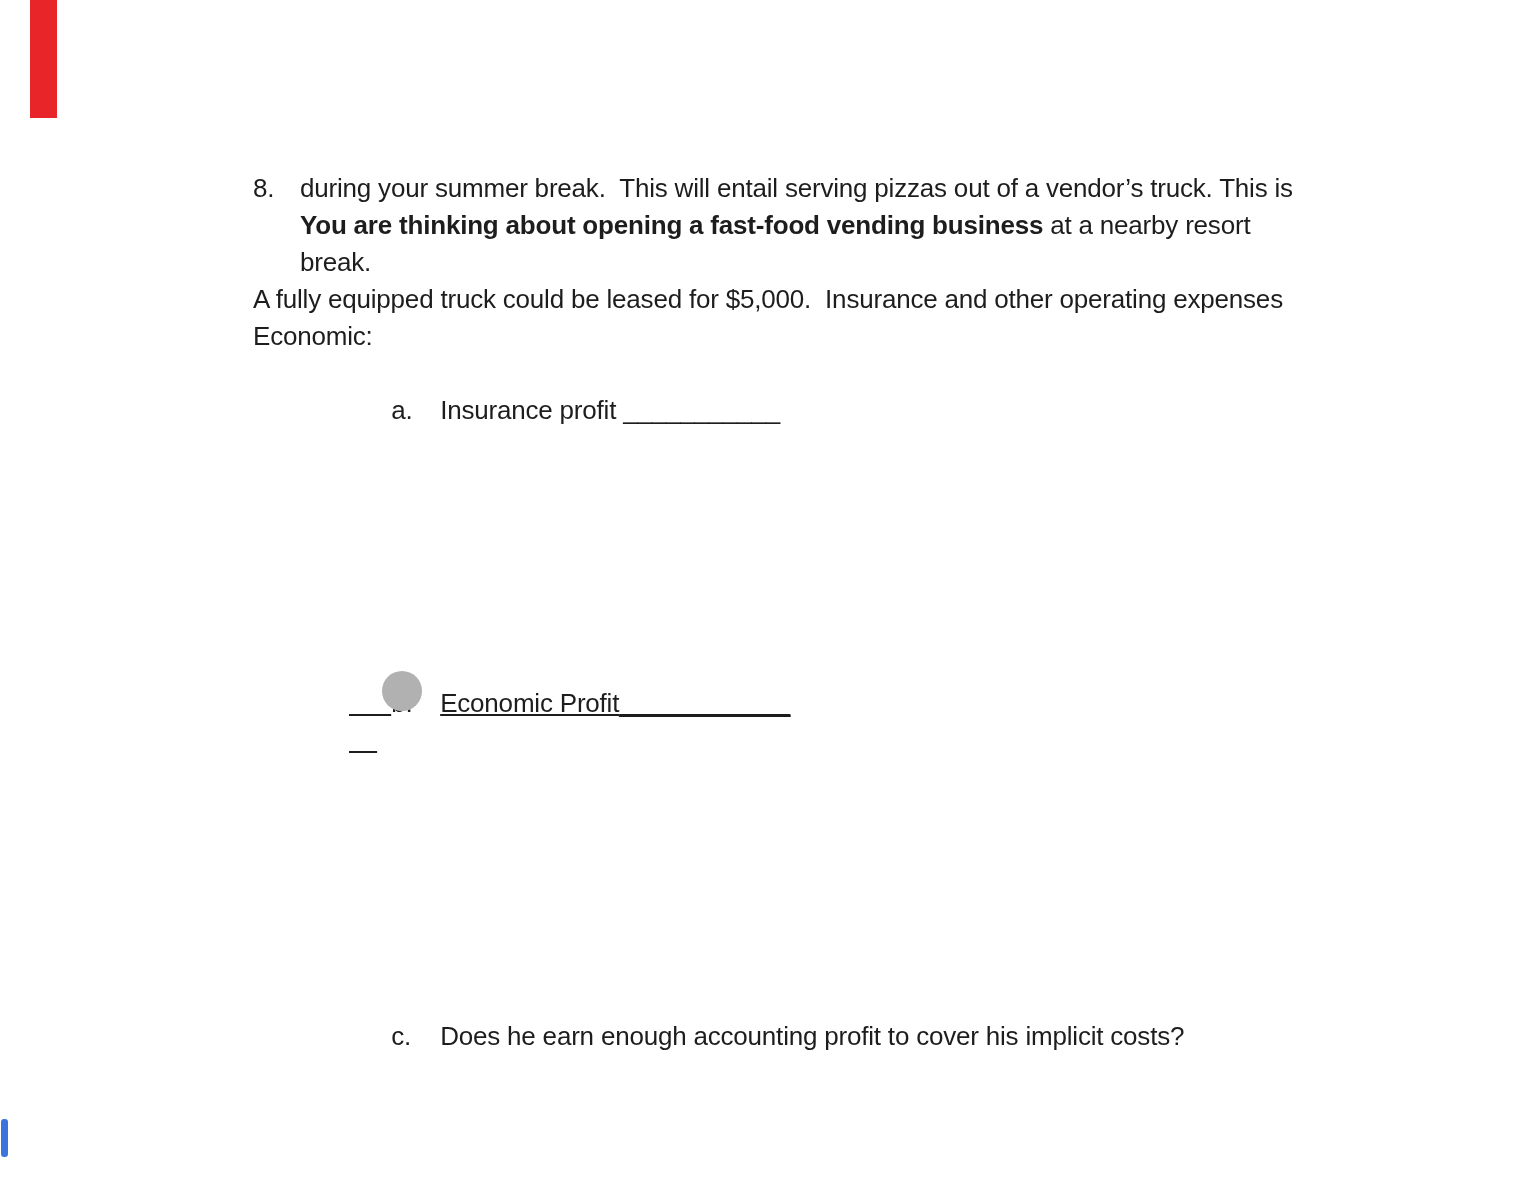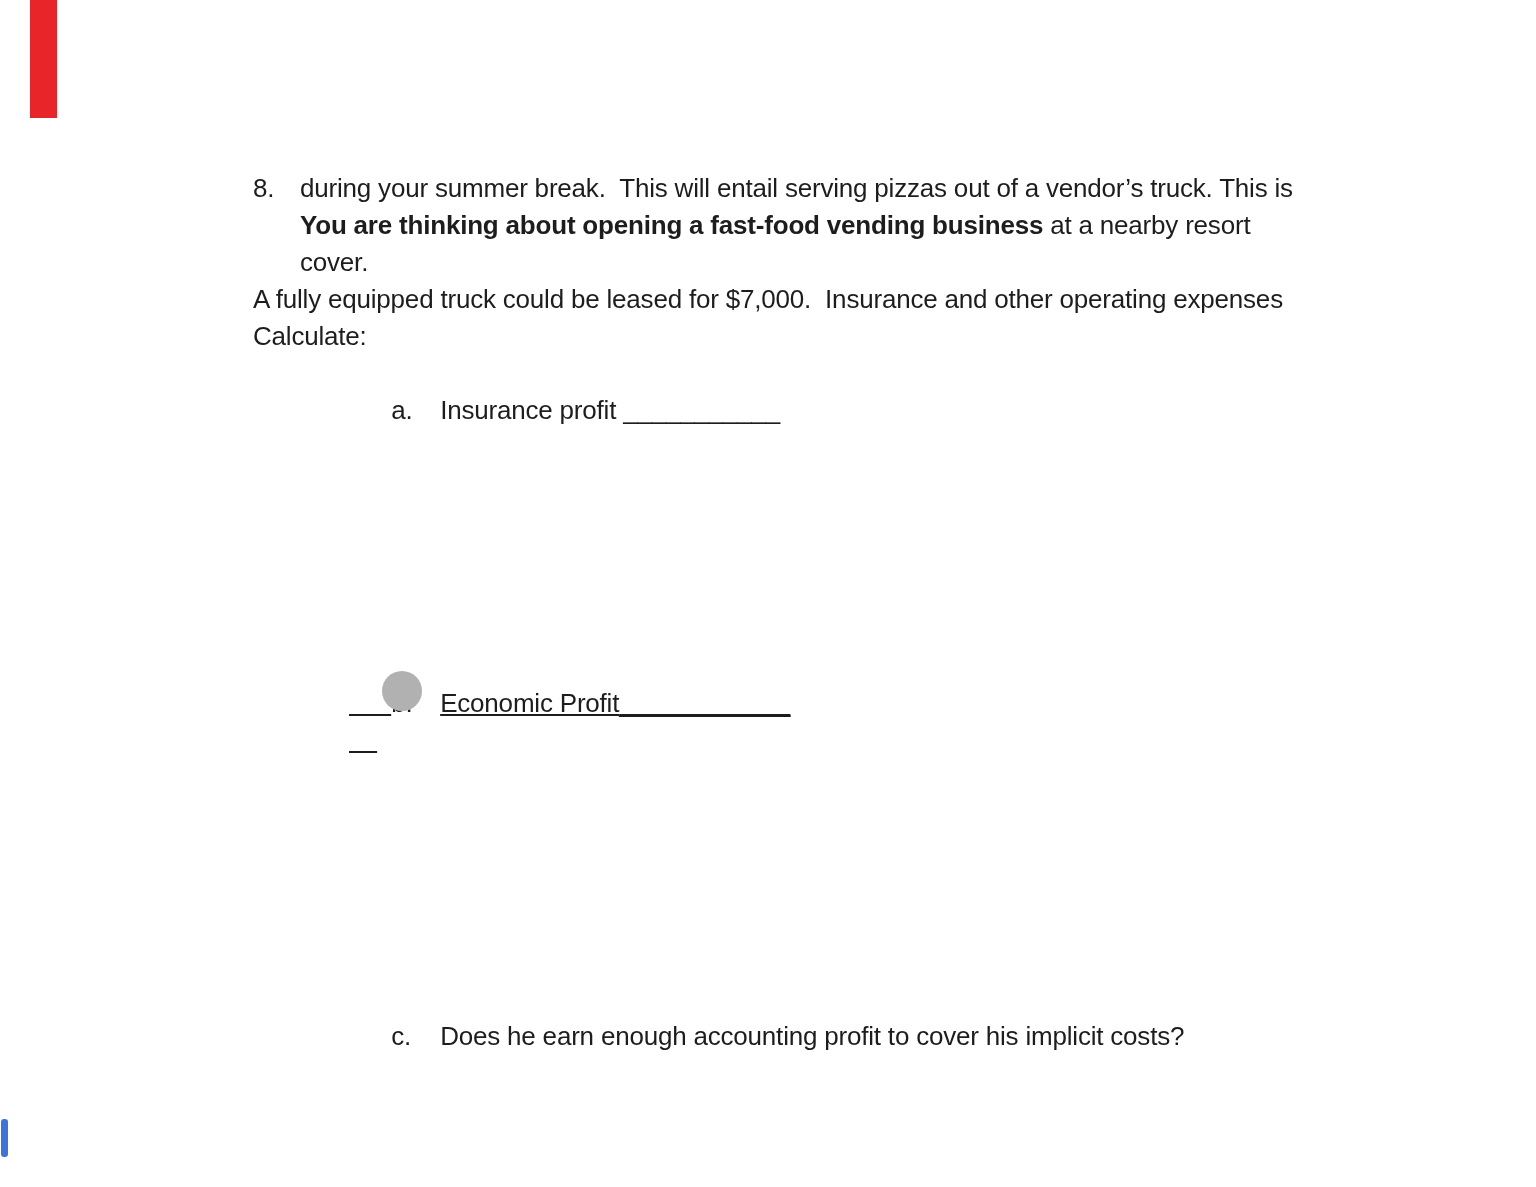--- a/index.html
+++ b/index.html
@@ -87,28 +87,28 @@
 <div class="page">
 
   <div class="red-bar"></div>
 
   <div class="doc">
 
     <div class="numbered">
       <span class="qnum">8.</span>
       <div class="line">during your summer break.  This will entail serving pizzas out of a vendor’s truck. This is</div>
       <div class="line"><span class="bold">You are thinking about opening a fast-food vending business</span><span> at a nearby resort</span></div>
-      <div class="line">cover.</div>
+      <div class="line">break.</div>
     </div>
 
     <div>
-      <div class="line">A fully equipped truck could be leased for $7,000.  Insurance and other operating expenses</div>
+      <div class="line">A fully equipped truck could be leased for $5,000.  Insurance and other operating expenses</div>
     </div>
 
-    <div class="line">Calculate:</div>
+    <div class="line">Economic:</div>
 
     <div class="item item-a">
       <span class="marker">a.</span><span>Insurance profit </span><span class="blank">___________</span>
     </div>
 
     <div class="item item-b">
       <span class="marker">b.</span><span>Economic Profit</span><span class="blank">____________</span>
     </div>
 
     <div class="item item-c">

